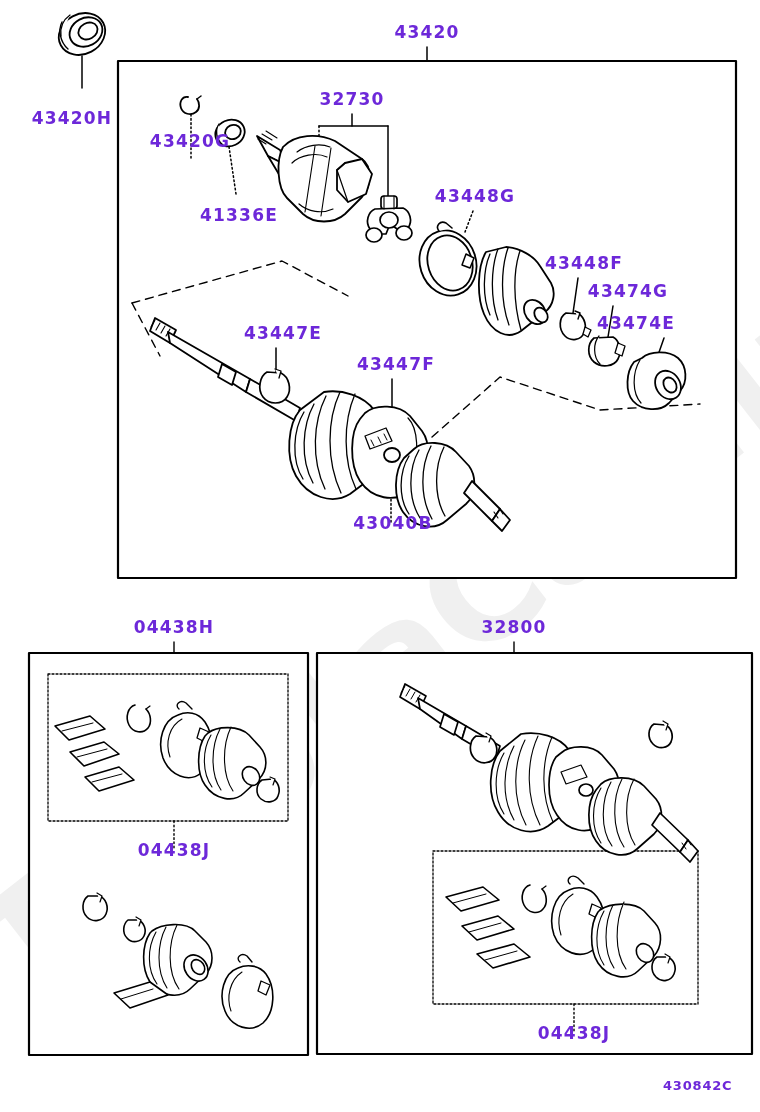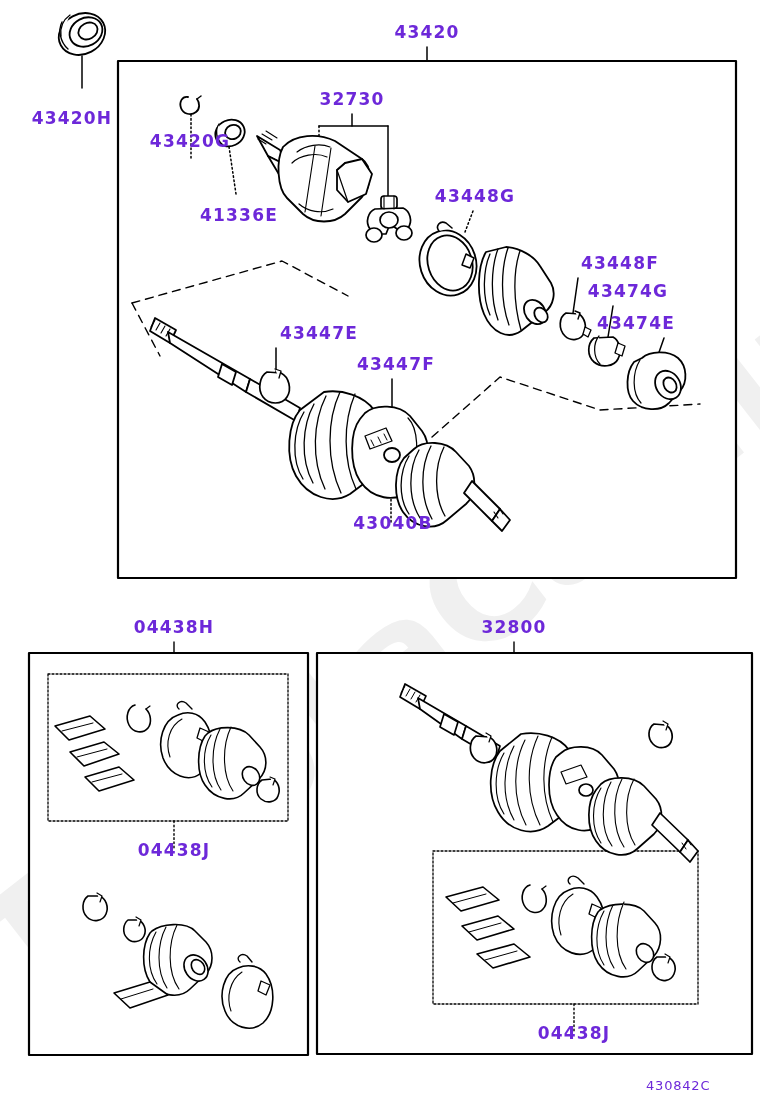--- a/index.html
+++ b/index.html
@@ -379,27 +379,27 @@
   </svg>
 
   <div id="labels" class="layer">
 
     <div class="lbl cc" style="left:72px;top:80px;margin-top:28px;">43420H</div>
     <div class="lbl cc" style="left:427px;top:22px;">43420</div>
     <div class="lbl cc" style="left:190px;top:131px;">43420G</div>
     <div class="lbl cc" style="left:239px;top:185px;margin-top:20px;">41336E</div>
     <div class="lbl cc" style="left:352px;top:89px;">32730</div>
     <div class="lbl cc" style="left:475px;top:186px;">43448G</div>
-    <div class="lbl cc" style="left:584px;top:253px;margin-left:36px;">43448F</div>
+    <div class="lbl cc" style="left:584px;top:253px;">43448F</div>
     <div class="lbl cc" style="left:628px;top:281px;">43474G</div>
     <div class="lbl cc" style="left:636px;top:313px;">43474E</div>
-    <div class="lbl cc" style="left:283px;top:323px;margin-left:36px;">43447E</div>
+    <div class="lbl cc" style="left:283px;top:323px;">43447E</div>
     <div class="lbl cc" style="left:396px;top:354px;">43447F</div>
     <div class="lbl cc" style="left:393px;top:513px;text-align:right;">43040B</div>
     <div class="lbl cc" style="left:174px;top:617px;">04438H</div>
     <div class="lbl cc" style="left:174px;top:840px;">04438J</div>
     <div class="lbl cc" style="left:514px;top:617px;">32800</div>
     <div class="lbl cc" style="left:574px;top:1023px;">04438J</div>
 
-    <div class="lbl small" style="left:646px;top:1078px;letter-spacing:0.8px;font-weight:400;">430842C</div>
+    <div class="lbl small" style="left:663px;top:1078px;letter-spacing:0.8px;font-weight:700;">430842C</div>
   </div>
 
 </div>
 
 </body></html>

